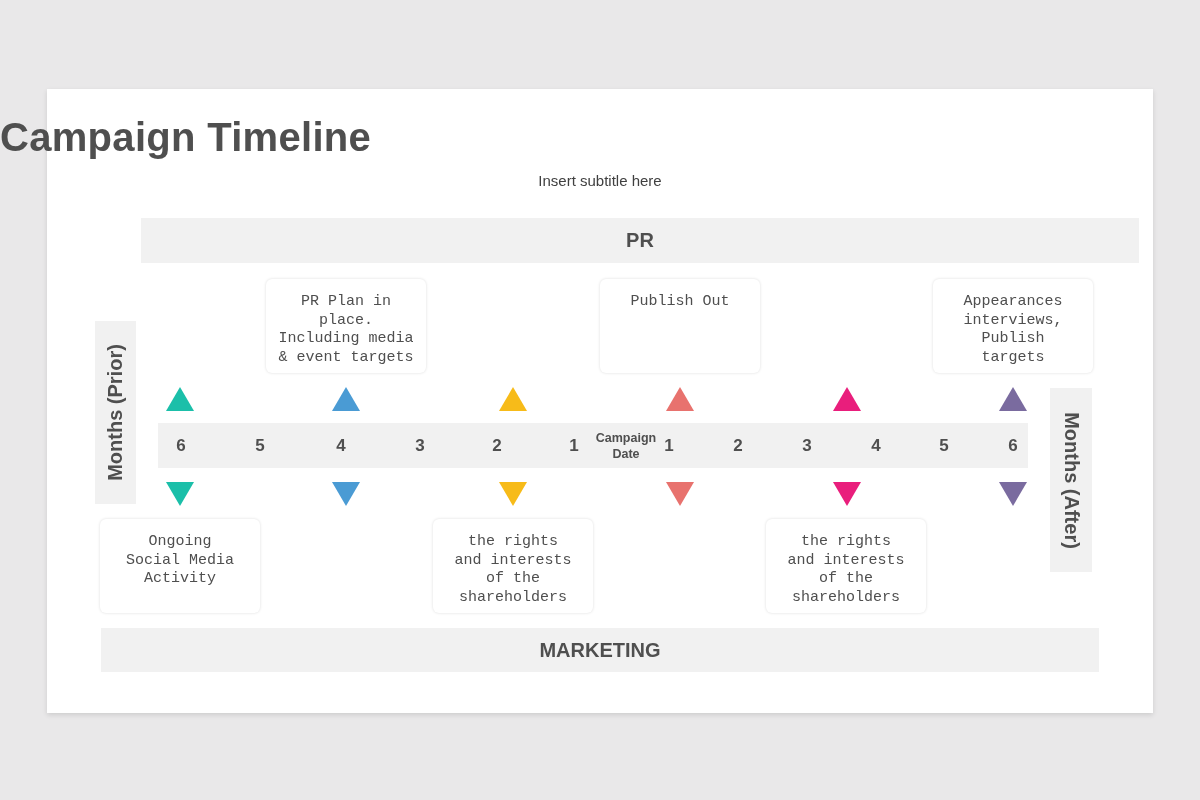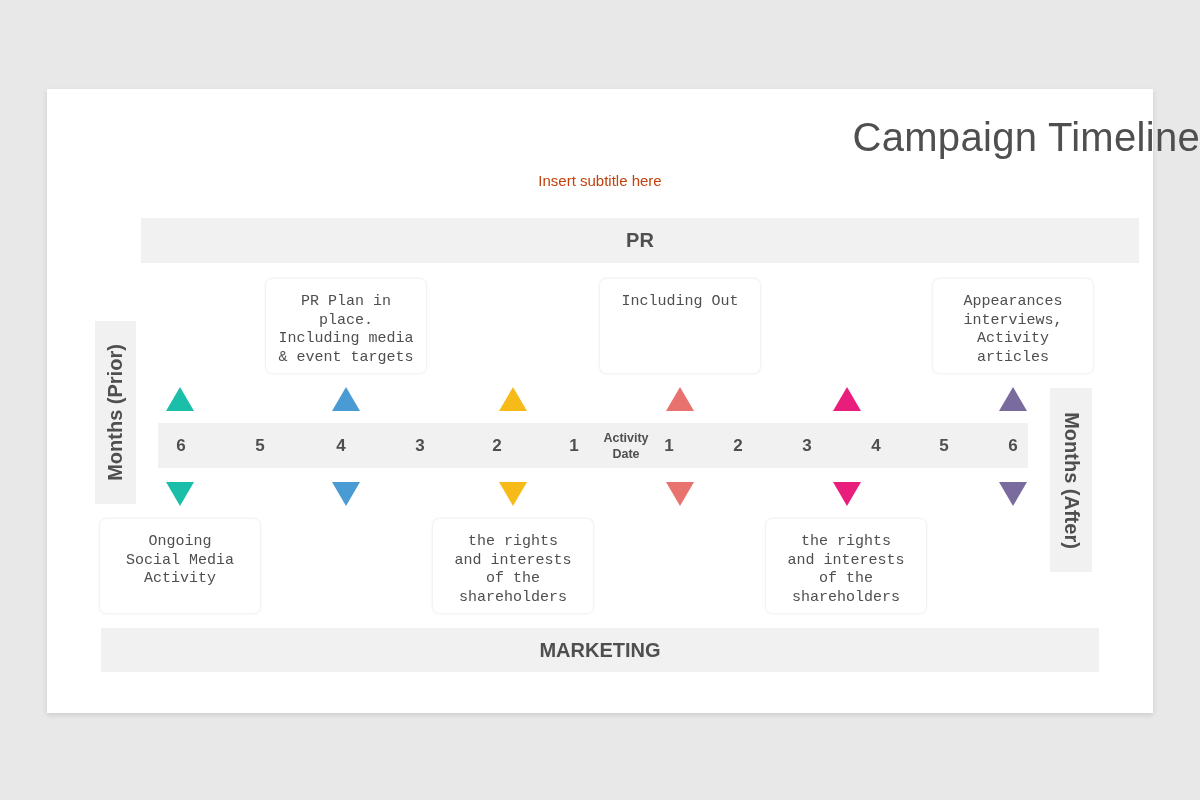--- a/index.html
+++ b/index.html
@@ -9,26 +9,26 @@
     font-family: "Liberation Sans", "DejaVu Sans", sans-serif;
     color: #4a4a4a;
   }
   .slide {
     position: absolute; left: 47px; top: 89px; width: 1106px; height: 624px;
     background: #ffffff;
     box-shadow: 0 2px 5px rgba(0,0,0,0.12);
   }
   .abs { position: absolute; }
   .title {
-    left: 0; width: 1200px; top: 115px; text-align: right;
-    font-size: 40px; color: #4f4f4f; letter-spacing: 0.3px;
+    left: 0; width: 1200px; top: 115px; text-align: left;
+    font-size: 40px; color: #4f4f4f; letter-spacing: 0.3px; font-weight: bold;
   }
   .subtitle {
     left: 0; width: 1200px; top: 172px; text-align: center;
-    font-size: 15px; color: #c2410c;
+    font-size: 15px; color: #404040;
   }
   .band {
     background: #f1f1f1; display: flex; align-items: center; justify-content: center;
     font-weight: bold; color: #4f4f4f; font-size: 20px;
   }
   .pr-band { left: 101px; top: 218px; width: 998px; height: 45px; margin-left: 40px; }
   .mk-band { left: 101px; top: 628px; width: 998px; height: 44px; text-align: right; }
   .vbar {
     background: #f1f1f1; display: flex; align-items: center; justify-content: center;
   }
@@ -74,41 +74,41 @@
   <span>Months (Prior)</span>
 </div>
 <div class="abs vbar vbar-right">
   <span>Months (After)</span>
 </div>
 
 <div class="abs card" style="left:266px; top:279px;">
   <span>PR Plan in place. Including media &amp; event targets</span>
 </div>
 <div class="abs card" style="left:600px; top:279px;">
-  <span>Including Out</span>
+  <span>Publish Out</span>
 </div>
 <div class="abs card" style="left:933px; top:279px;">
-  <span style="padding:0 14px;">Appearances interviews, Activity articles</span>
+  <span style="padding:0 14px;">Appearances interviews, Publish targets</span>
 </div>
 
 <div class="abs tri tri-up" style="left:166px; top:387px; border-bottom-color:#1bbfa9;"></div>
 <div class="abs tri tri-up" style="left:332px; top:387px; border-bottom-color:#4a9bd4;"></div>
 <div class="abs tri tri-up" style="left:499px; top:387px; border-bottom-color:#f7bb19;"></div>
 <div class="abs tri tri-up" style="left:666px; top:387px; border-bottom-color:#e8726e;"></div>
 <div class="abs tri tri-up" style="left:833px; top:387px; border-bottom-color:#e91e7c;"></div>
 <div class="abs tri tri-up" style="left:999px; top:387px; border-bottom-color:#7a6b9f;"></div>
 
 <div class="abs timeline">
   <div class="tick" style="left:23px;">6</div>
   <div class="tick" style="left:102px;">5</div>
   <div class="tick" style="left:183px;">4</div>
   <div class="tick" style="left:262px;">3</div>
   <div class="tick" style="left:339px;">2</div>
   <div class="tick" style="left:416px;">1</div>
-  <div class="tick pub" style="left:468px;">Activity Date</div>
+  <div class="tick pub" style="left:468px;">Campaign Date</div>
   <div class="tick" style="left:511px;">1</div>
   <div class="tick" style="left:580px;">2</div>
   <div class="tick" style="left:649px;">3</div>
   <div class="tick" style="left:718px;">4</div>
   <div class="tick" style="left:786px;">5</div>
   <div class="tick" style="left:855px;">6</div>
 </div>
 
 <div class="abs tri tri-down" style="left:166px; top:482px; border-top-color:#1bbfa9;"></div>
 <div class="abs tri tri-down" style="left:332px; top:482px; border-top-color:#4a9bd4;"></div>

